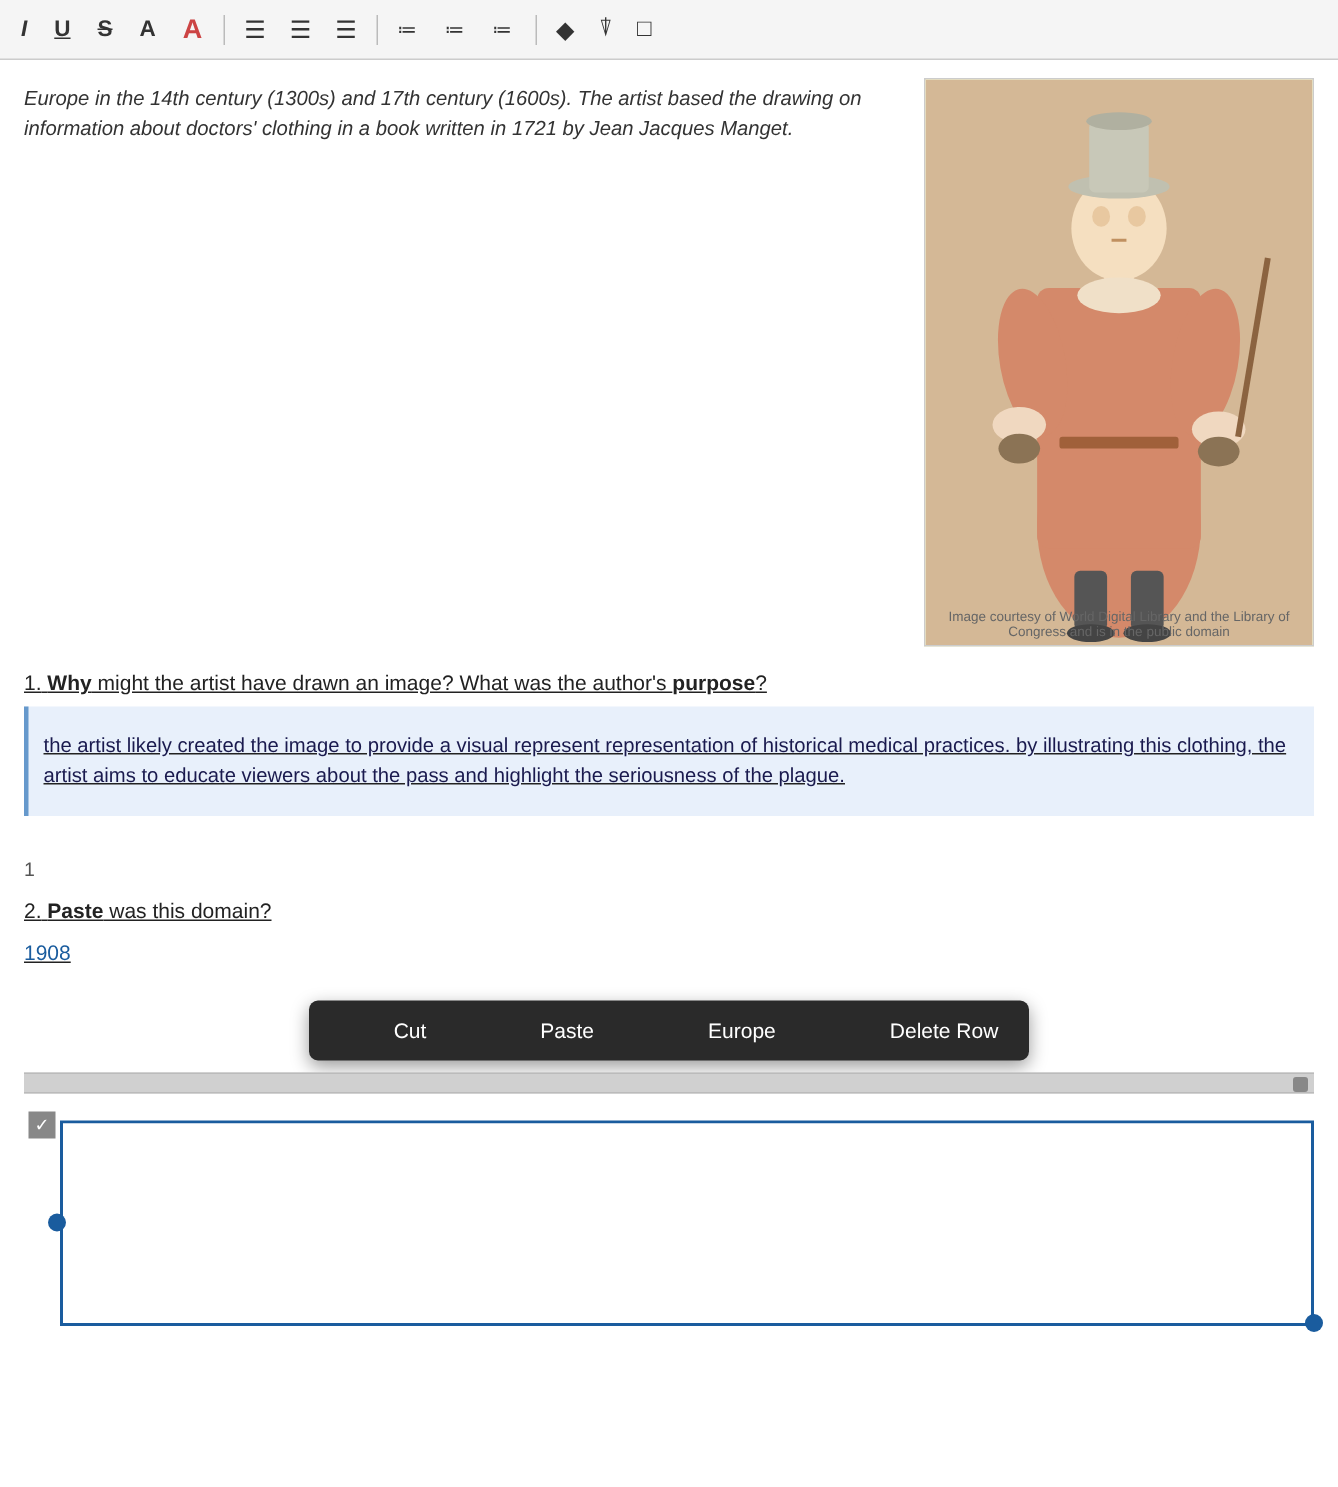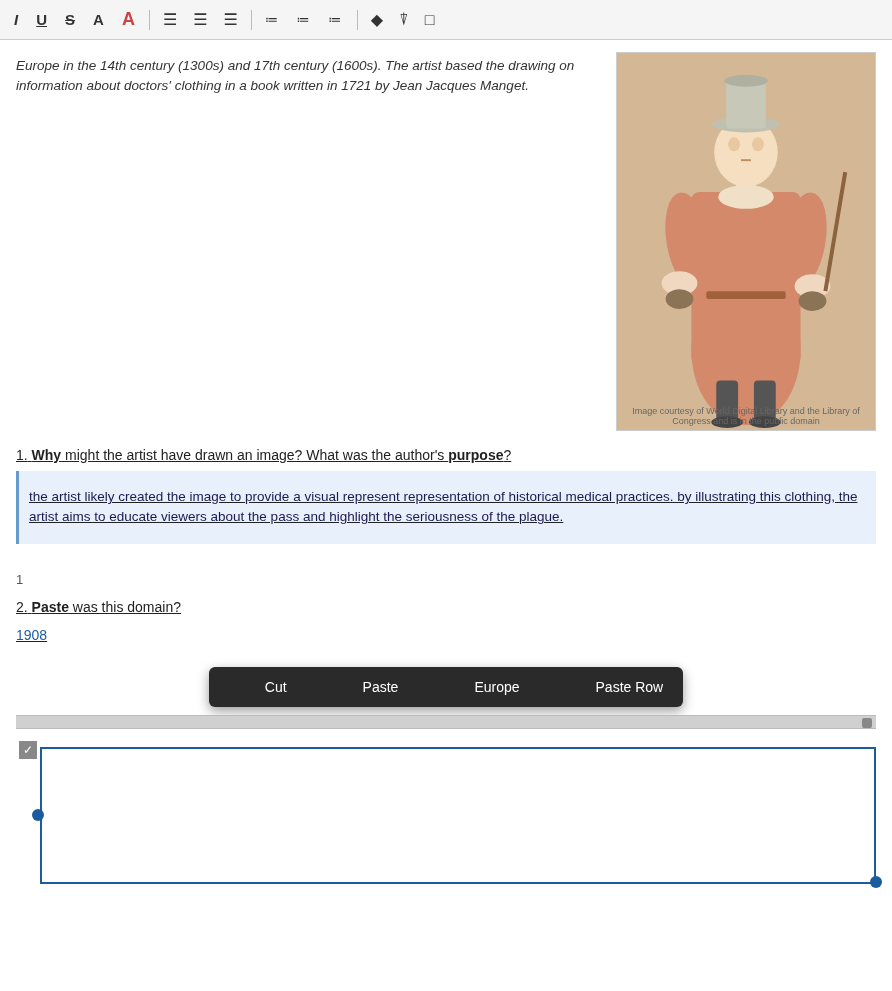--- a/index.html
+++ b/index.html
@@ -284,21 +284,21 @@
       <b>Paste</b><span> was this domain?</span>
     </div>
     <div class="answer-text-2">1908</div>
   </div>
 
   <div class="context-menu-overlay">
     <div class="context-menu">
       <div class="context-menu-item">Cut</div>
       <div class="context-menu-item">Paste</div>
       <div class="context-menu-item">Europe</div>
-      <div class="context-menu-item">Paste Row</div>
+      <div class="context-menu-item">Delete Row</div>
     </div>
   </div>
 
   <div class="scrollbar-area">
     <div class="scrollbar-thumb"></div>
   </div>
 
   <div style="margin-top:10px; display:flex; gap:0;">
 
     <div style="width:24px; display:flex; flex-direction:column; align-items:center; justify-content:flex-start; padding-top:2px;">

